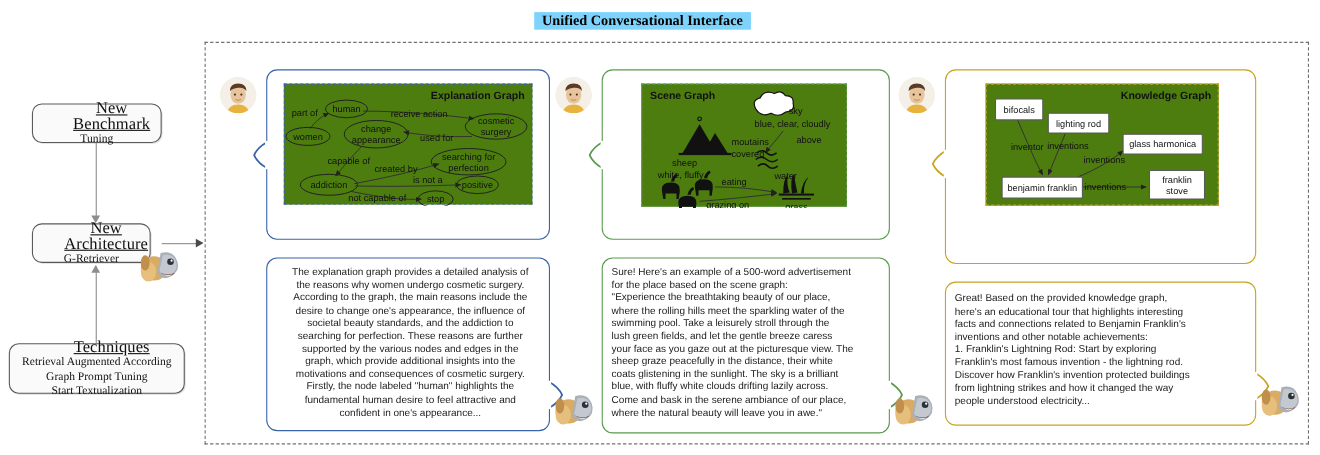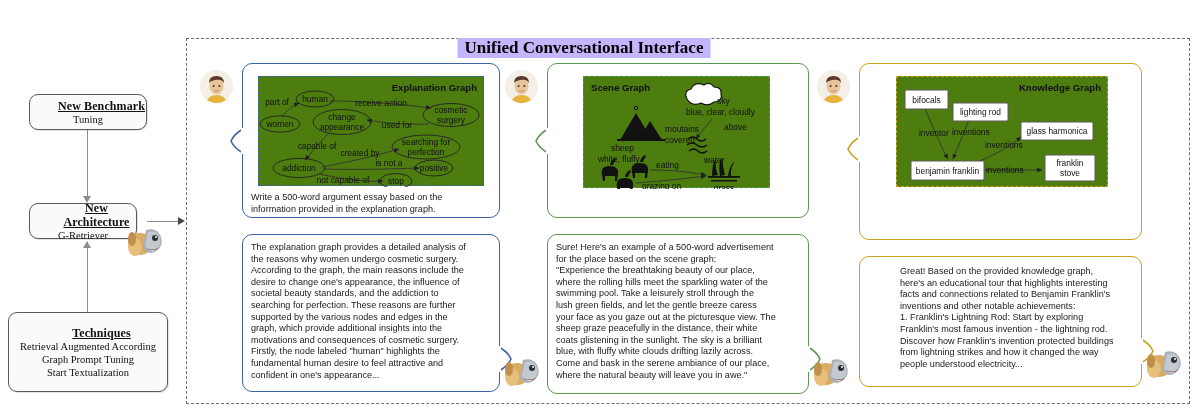--- a/index.html
+++ b/index.html
@@ -19,45 +19,45 @@
     border:1.2px solid #5a5a5a;
     border-radius:9px;
     background:#fafafa;
     text-align:center;
     font-family:"Liberation Serif", serif;
     color:#111;
     box-shadow:1px 1px 0 rgba(0,0,0,.10);
     display:flex;flex-direction:column;justify-content:center;align-items:center;
   }
   .pipe-title{
-    font-weight:bold;text-decoration:underline;font-size:12px;line-height:14px;
+    font-weight:normal;text-decoration:underline;font-size:15px;line-height:14px;
     letter-spacing:.1px;
     margin-left:27px;
   }
   .pipe-sub{font-size:10.5px;line-height:13px;}
 
   .vline{position:absolute;width:1.4px;background:#8d8d8d;}
   .harrow{position:absolute;height:1.4px;background:#8d8d8d;}
   .ahead-down,.ahead-up,.ahead-right{position:absolute;width:0;height:0;}
   .ahead-down{border-left:4.5px solid transparent;border-right:4.5px solid transparent;border-top:7px solid #8d8d8d;}
   .ahead-up{border-left:4.5px solid transparent;border-right:4.5px solid transparent;border-bottom:7px solid #8d8d8d;}
   .ahead-right{border-top:4.5px solid transparent;border-bottom:4.5px solid transparent;border-left:7px solid #4a4a4a;}
 
   
   .uci{
     position:absolute;
     left:186px;top:38px;width:1004px;height:366px;
     box-sizing:border-box;
     border:1.4px dashed #707070;
   }
   .uci-title{
-    position:absolute;left:584px;top:38px;
+    position:absolute;left:584px;top:11px;
     font-family:"Liberation Serif", serif;
-    font-weight:bold;font-size:17px;color:#000;
-    background:#c4b5fd;padding:0 7px;white-space:nowrap;
+    font-weight:bold;font-size:13px;color:#000;
+    background:#7dd3fc;padding:0 7px;white-space:nowrap;
     transform:translateX(-50%);
   }
 
   
   .avatar{
     position:absolute;width:33px;height:33px;border-radius:50%;
     overflow:hidden;background:#f2ede6;
   }
   .dog{position:absolute;width:40px;height:37px;}
 
@@ -123,21 +123,21 @@
     <circle cx="29" cy="16" r="3" fill="#2b3138"></circle>
     <circle cx="30" cy="15" r="1" fill="#fff"></circle>
     <path d="M20 26 q7 3 13 0 q-5 6 -13 0 z" fill="#7b3b3b"></path>
     <path d="M22 27 q5 2 9 0 q-4 4 -9 0 z" fill="#e0e6ea"></path>
     <ellipse cx="6" cy="17" rx="4" ry="7" fill="#c08f4b"></ellipse>
   </svg>
 
   <div class="vline" style="left:87px;top:242px;height:70px;"></div>
   <div class="ahead-up" style="left:83px;top:241px;"></div>
 
-  <div class="pipe-box" style="left:8px;top:312px;width:160px;height:80px;">
+  <div class="pipe-box" style="left:8px;top:312px;width:160px;height:46px;">
     <div class="pipe-title">Techniques</div>
     <div class="pipe-sub">Retrieval Augmented According</div>
     <div class="pipe-sub">Graph Prompt Tuning</div>
     <div class="pipe-sub">Start Textualization</div>
   </div>
 
   <div class="harrow" style="left:147px;top:221px;width:32px;"></div>
   <div class="ahead-right" style="left:178px;top:217px;"></div>
 
   <div class="uci"></div>
@@ -200,29 +200,27 @@
       <text class="elab" x="18" y="28" text-anchor="middle">part of</text>
       <text class="elab" x="122" y="29" text-anchor="middle">receive action</text>
       <text class="elab" x="138" y="51" text-anchor="middle">used for</text>
       <text class="elab" x="58" y="72" text-anchor="middle">capable of</text>
       <text class="elab" x="101" y="79" text-anchor="middle">created by</text>
       <text class="elab" x="130" y="89" text-anchor="middle">is not a</text>
       <text class="elab" x="84" y="106" text-anchor="middle">not capable of</text>
     </svg>
   </div>
 
-  <div class="bubble-txt" style="left:251px;top:192px;width:244px;">Write a 500-word argument essay based on the
-information provided in the explanation graph.</div>
 
   <div class="bubble" style="left:242px;top:234px;width:258px;height:158px;"></div>
   <svg class="tail" style="left:498px;top:346px;" viewBox="0 0 14 26">
     <path d="M1 1 q9 5 12 12 q-3 7 -12 12" fill="#fff" stroke="#3b63a8" stroke-width="1.6"></path>
     <rect x="-1" y="0" width="4" height="26" fill="#fff"></rect>
   </svg>
-  <div class="bubble-txt" style="left:251px;top:242px;width:244px;">The explanation graph provides a detailed analysis of
+  <div class="bubble-txt" style="left:251px;top:242px;width:244px;text-align:center;">The explanation graph provides a detailed analysis of
 the reasons why women undergo cosmetic surgery.
 According to the graph, the main reasons include the
 desire to change one's appearance, the influence of
 societal beauty standards, and the addiction to
 searching for perfection. These reasons are further
 supported by the various nodes and edges in the
 graph, which provide additional insights into the
 motivations and consequences of cosmetic surgery.
 Firstly, the node labeled "human" highlights the
 fundamental human desire to feel attractive and
@@ -394,21 +392,21 @@
       <text class="elab" x="89" y="96" text-anchor="start">inventions</text>
     </svg>
   </div>
 
 
   <div class="bubble gold" style="left:859px;top:256px;width:283px;height:131px;"></div>
   <svg class="tail" style="left:1140px;top:338px;" viewBox="0 0 14 26">
     <path d="M1 1 q9 5 12 12 q-3 7 -12 12" fill="#fff" stroke="#c8a41e" stroke-width="1.6"></path>
     <rect x="-1" y="0" width="4" height="26" fill="#fff"></rect>
   </svg>
-  <div class="bubble-txt" style="left:868px;top:266px;width:268px;margin-left:32px;">Great! Based on the provided knowledge graph,
+  <div class="bubble-txt" style="left:868px;top:266px;width:268px;">Great! Based on the provided knowledge graph,
 here's an educational tour that highlights interesting
 facts and connections related to Benjamin Franklin's
 inventions and other notable achievements:
 1. Franklin's Lightning Rod: Start by exploring
 Franklin's most famous invention - the lightning rod.
 Discover how Franklin's invention protected buildings
 from lightning strikes and how it changed the way
 people understood electricity...</div>
 
   <svg class="dog" style="left:1145px;top:344px;" viewBox="0 0 40 37">

